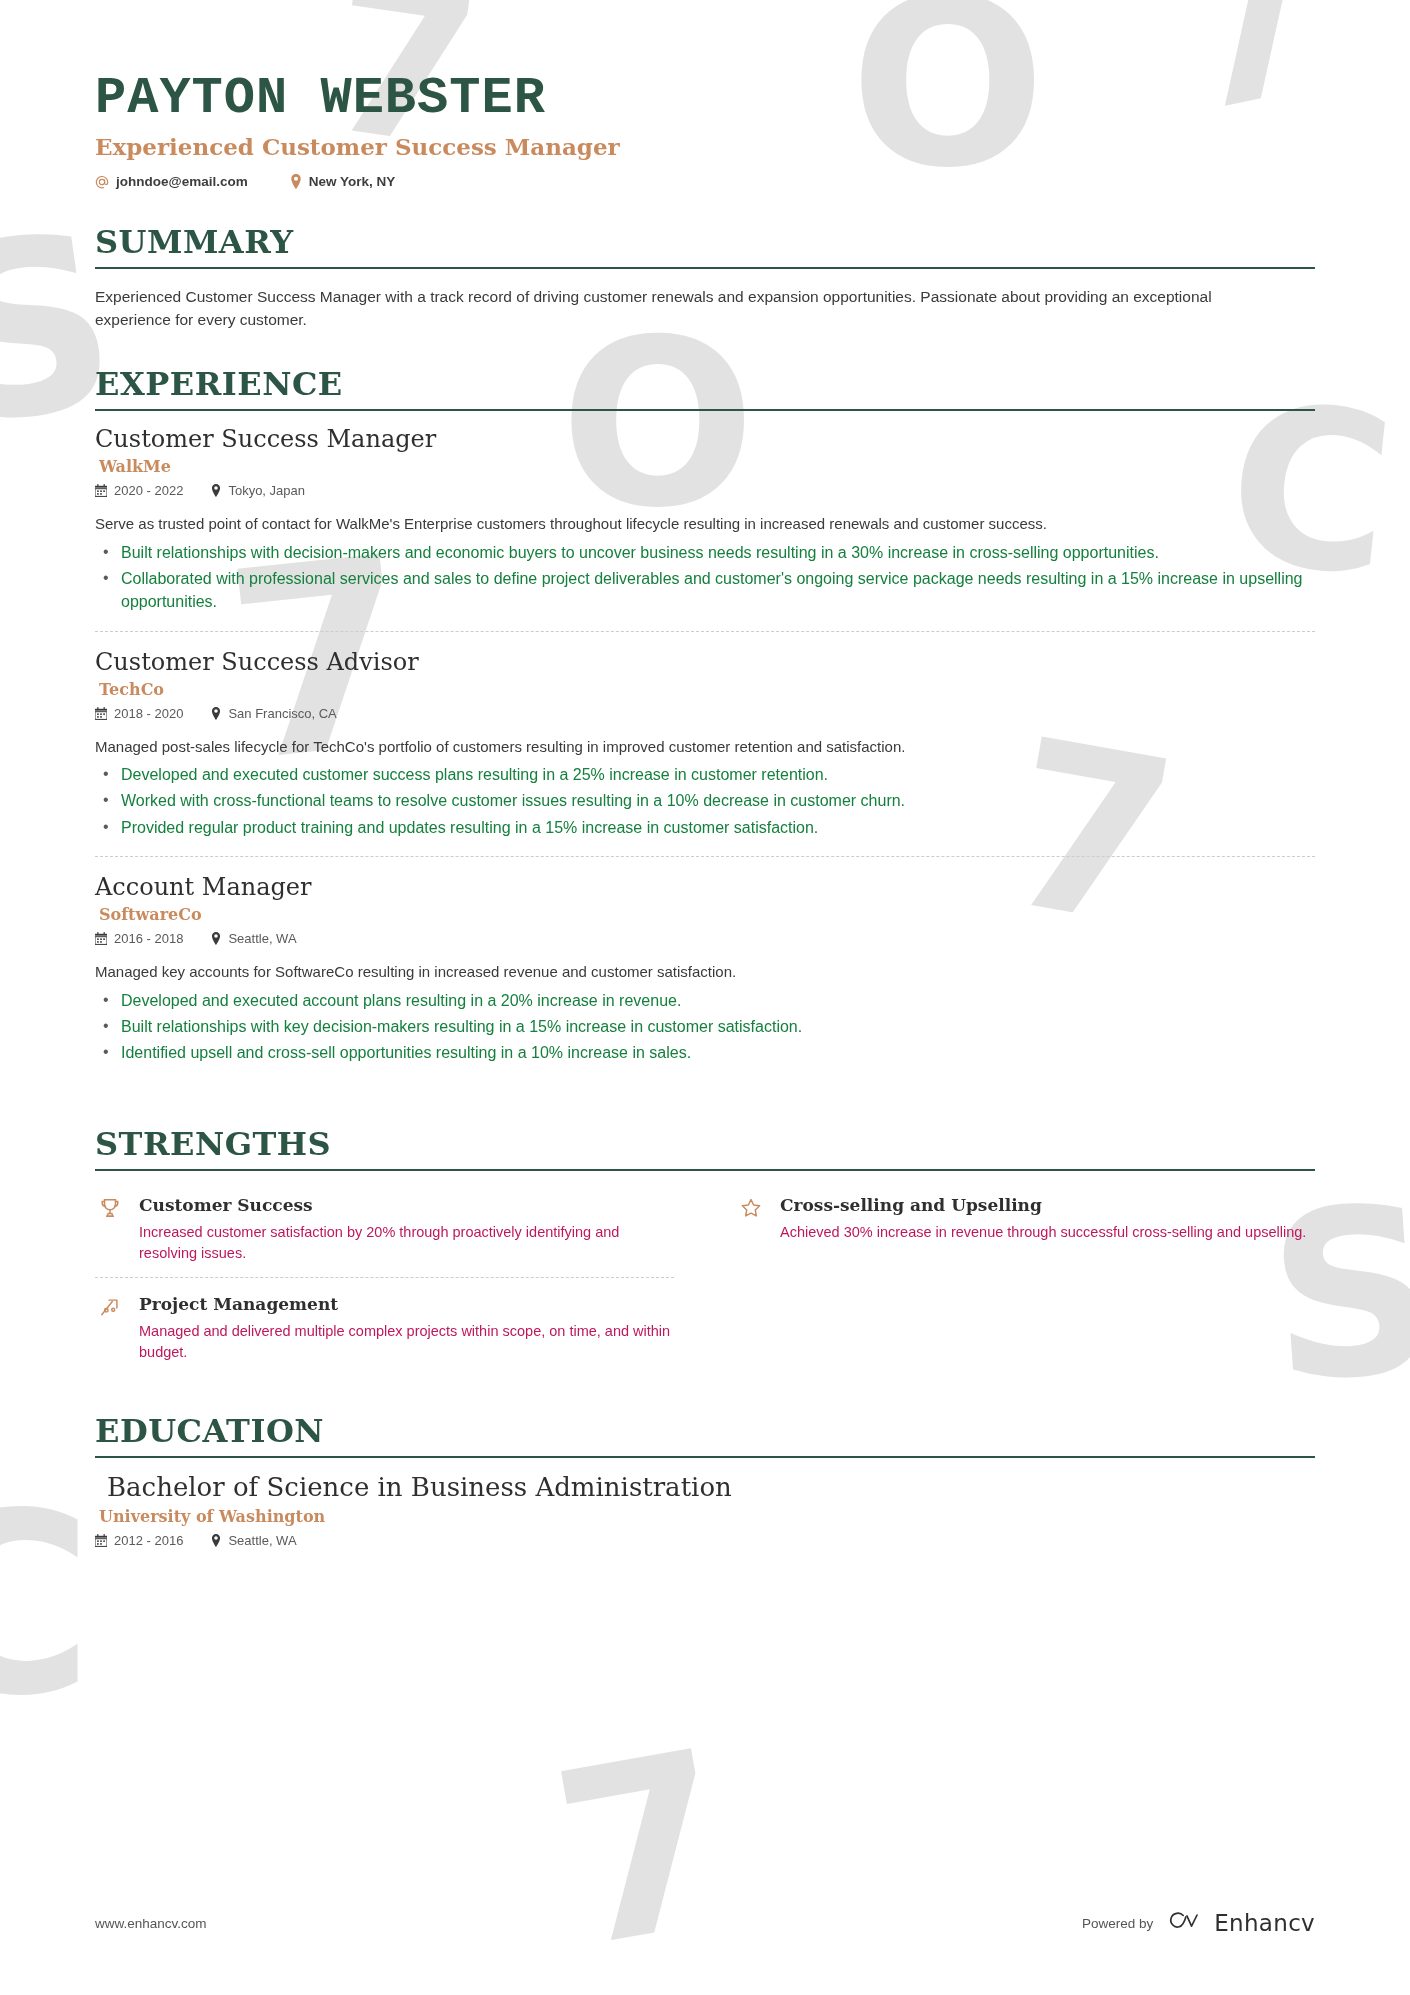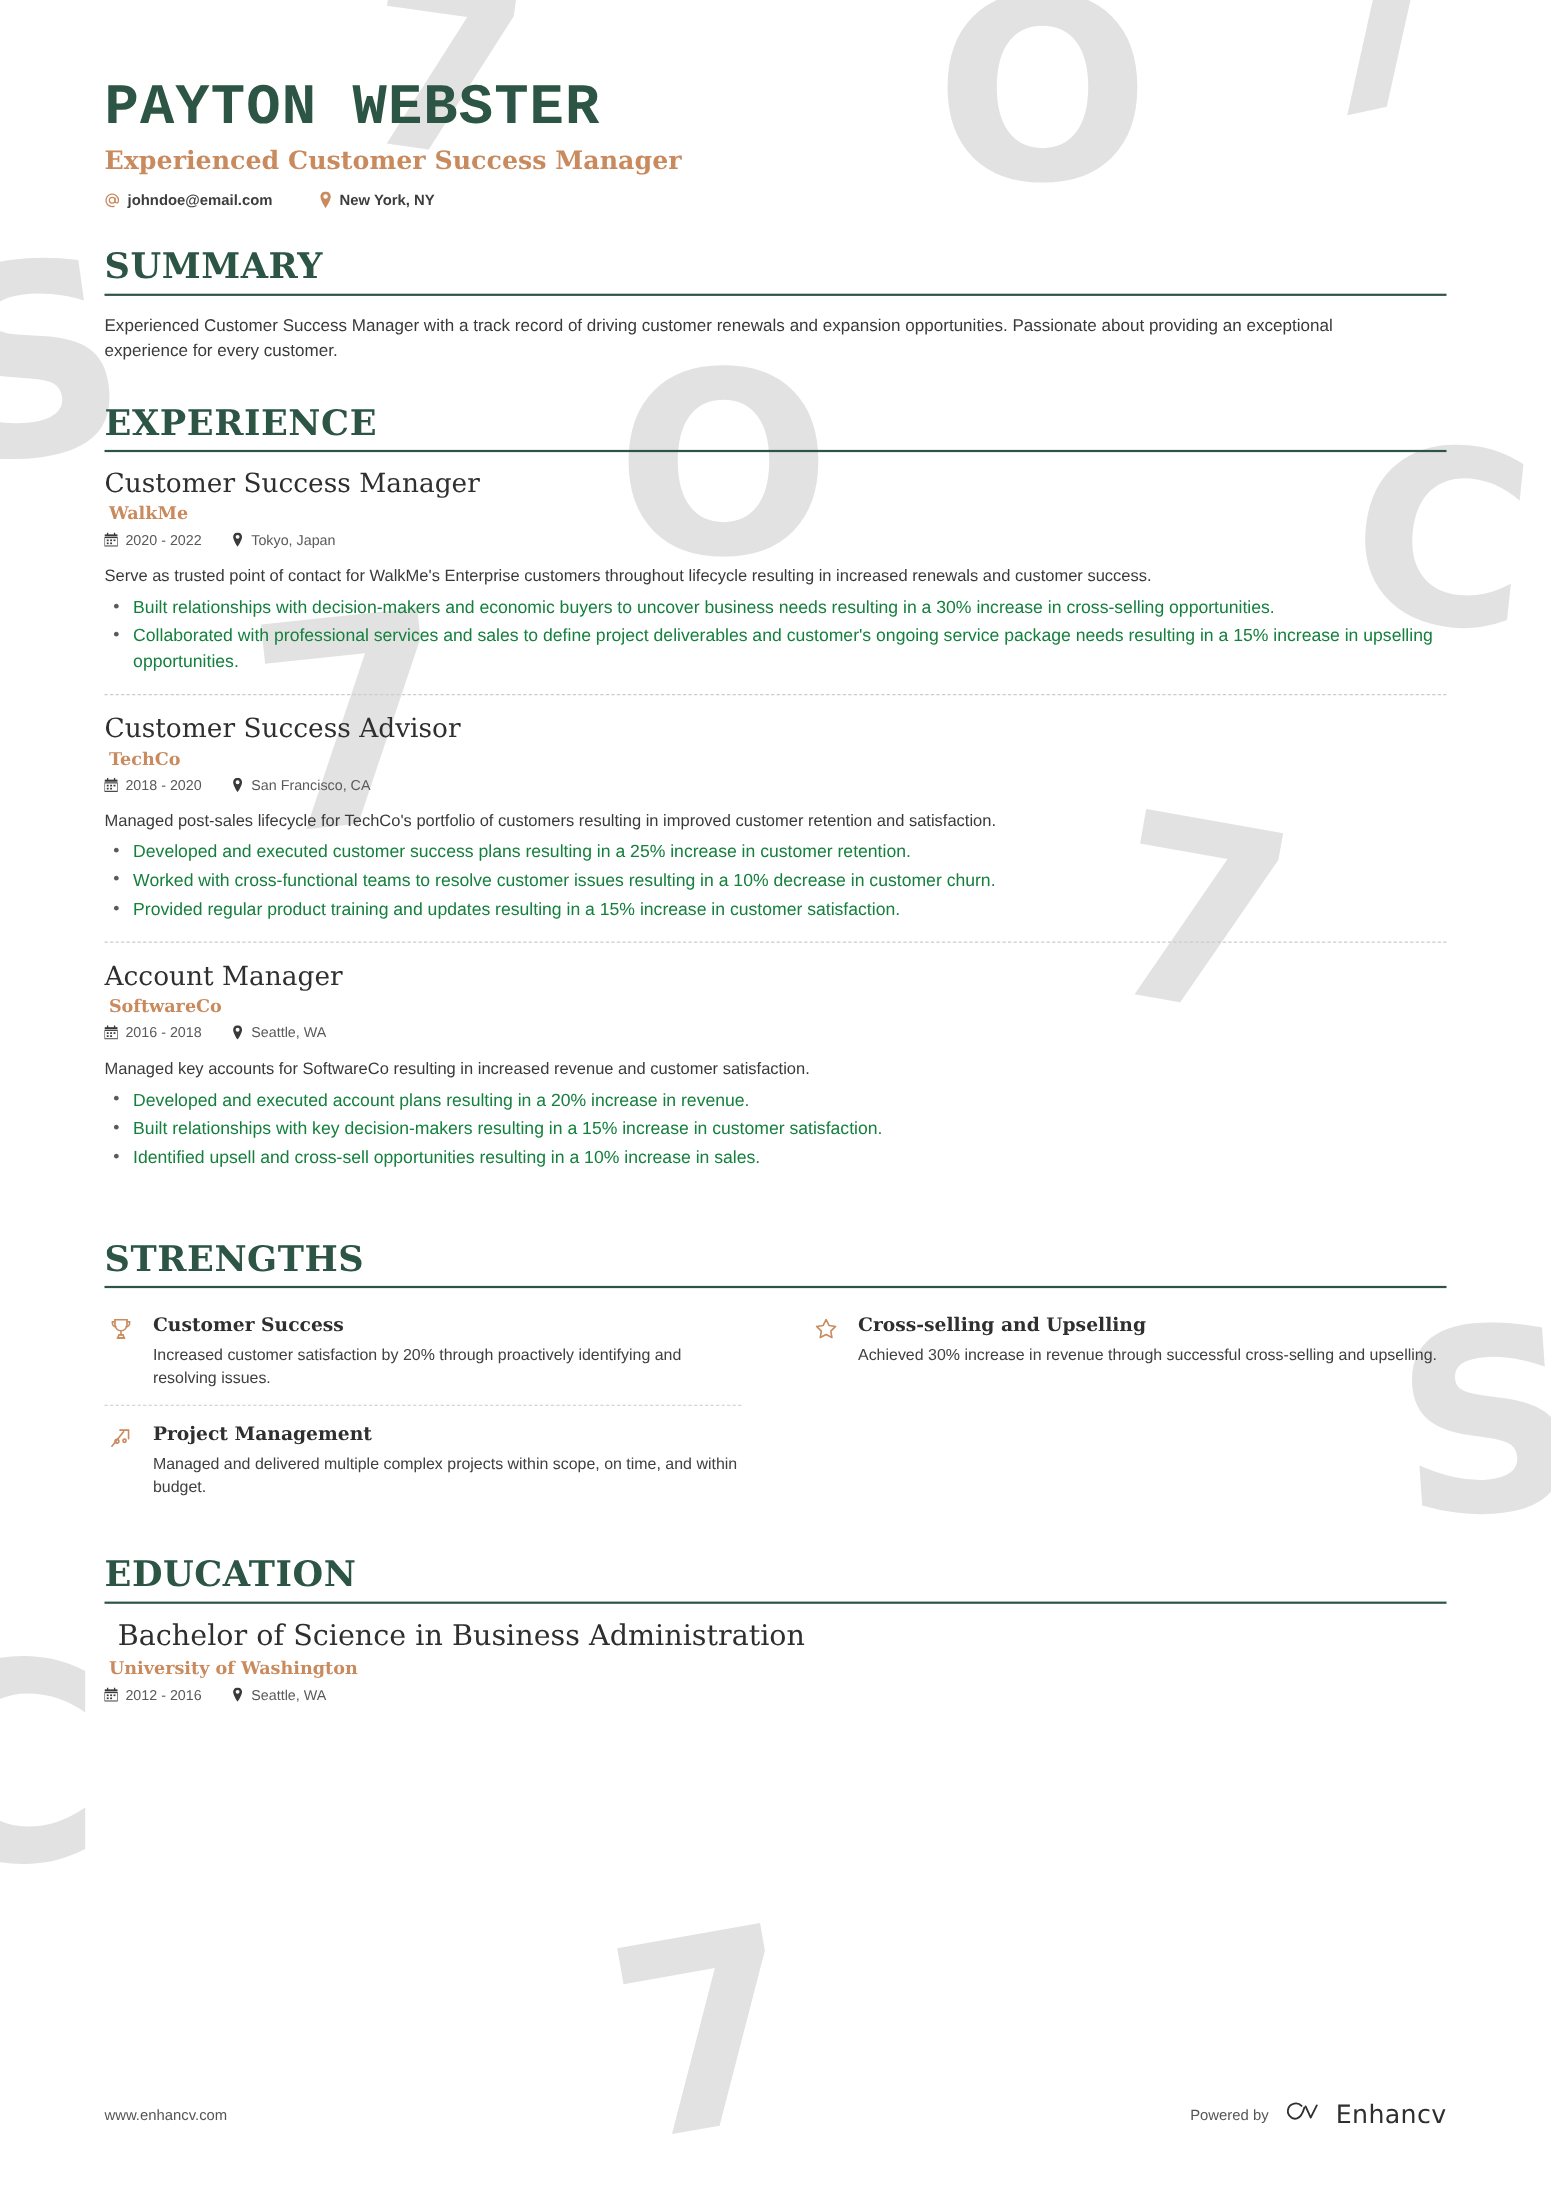--- a/index.html
+++ b/index.html
@@ -190,21 +190,21 @@
     font-family: "DejaVu Serif", serif;
     font-size: 17px;
     font-weight: 700;
     color: #2f2f2f;
     margin: 0 0 7px 0;
   }
   .strength p {
     margin: 0;
     font-size: 14.5px;
     line-height: 1.42;
-    color: #404040;
+    color: #be185d;
   }
 
   
   .edu-title {
     font-family: "DejaVu Serif", serif;
     font-size: 26px;
     color: #2f2f2f;
     margin: 0 0 5px 12px;
     font-weight: 400;
   }

